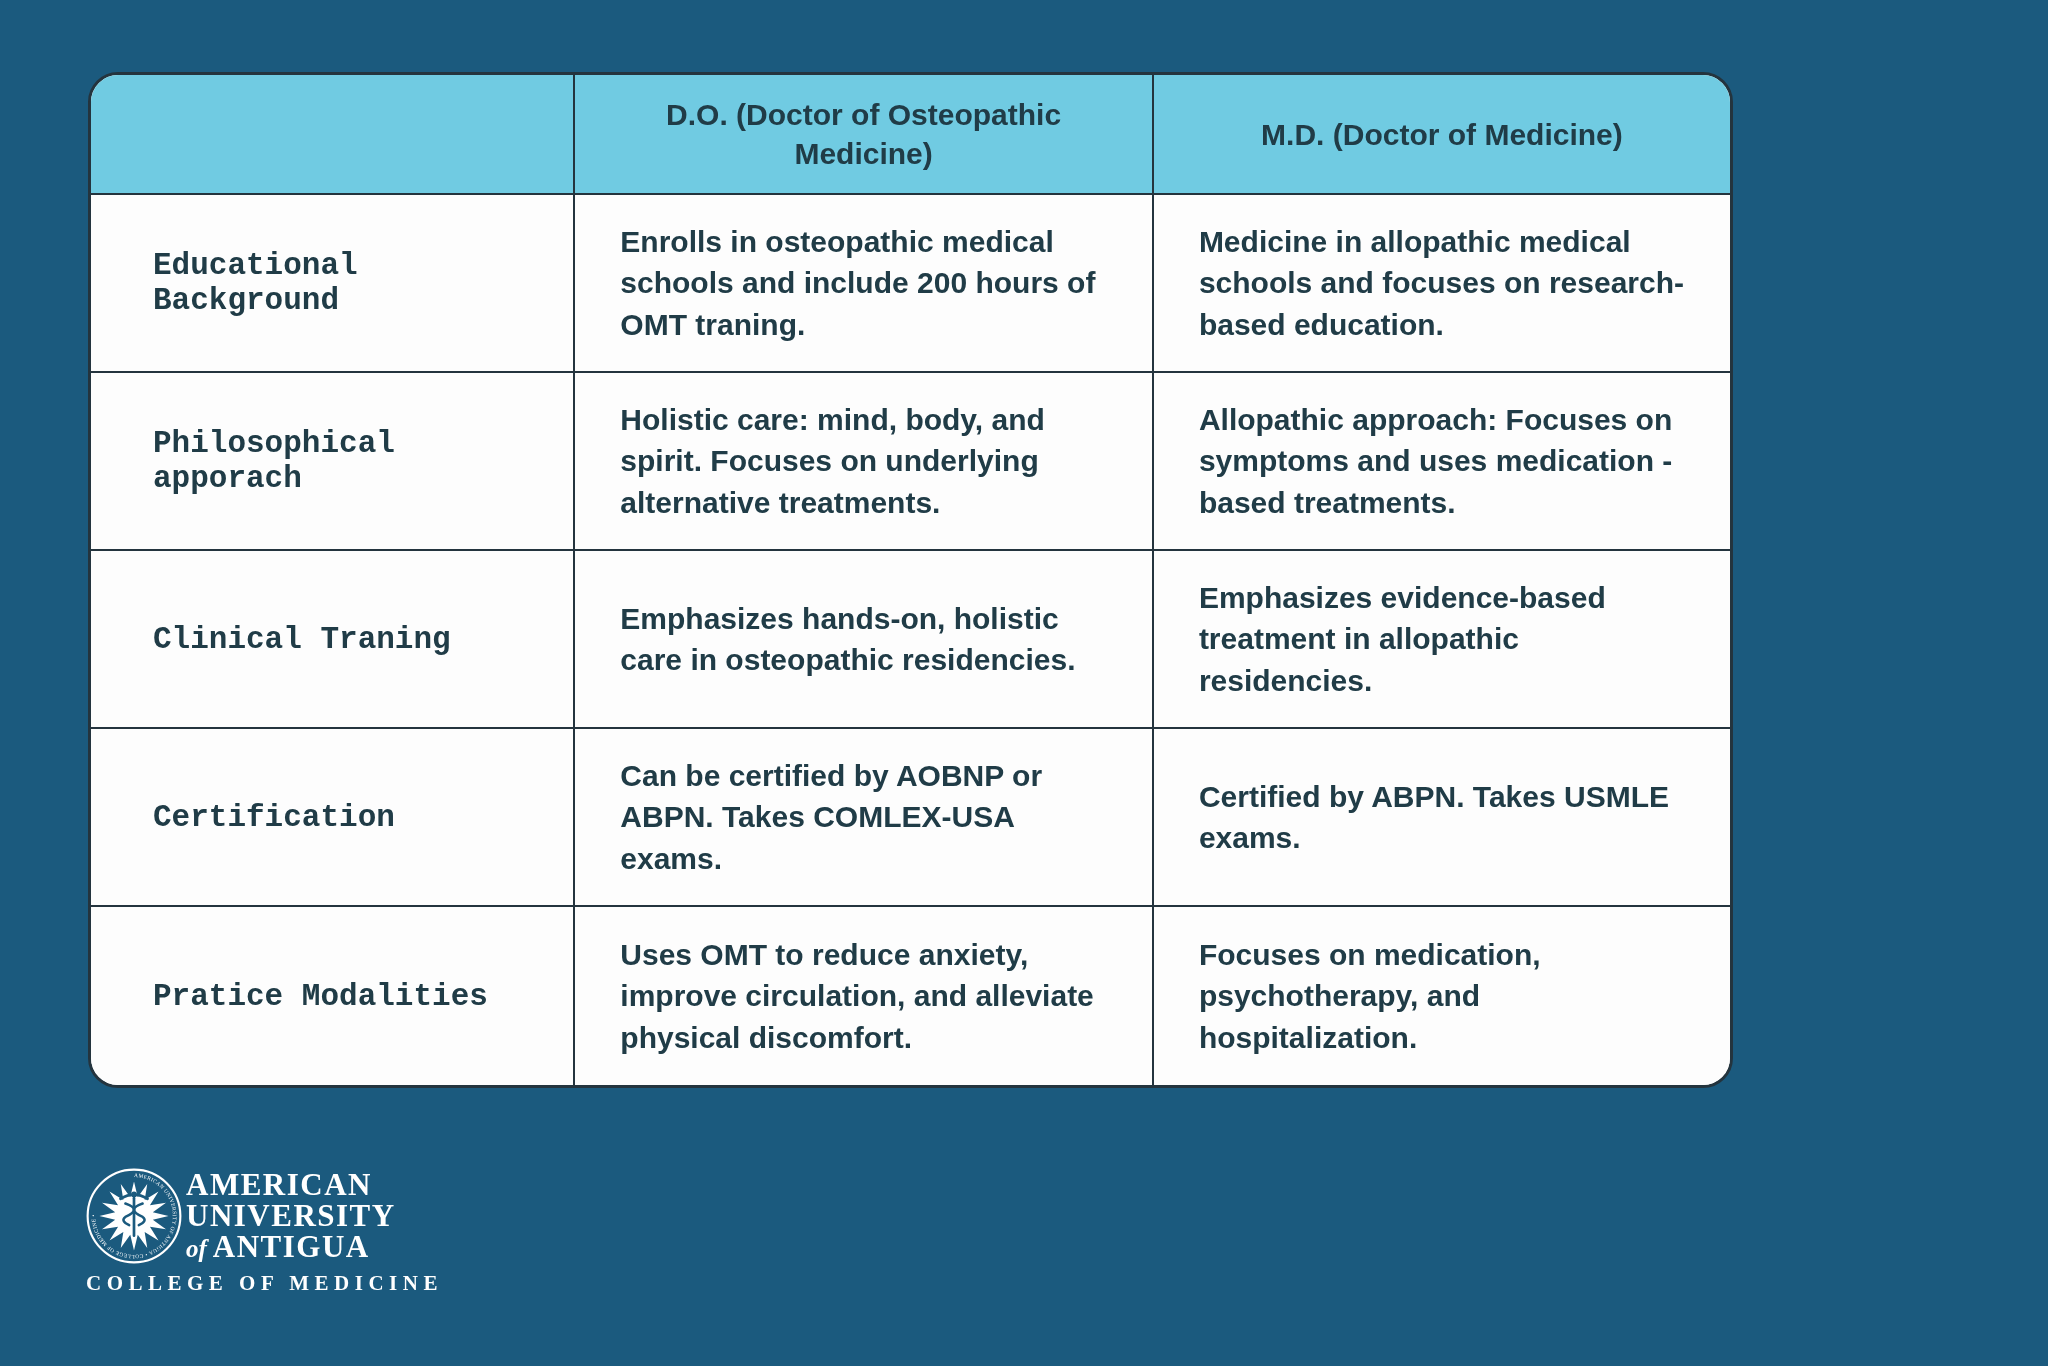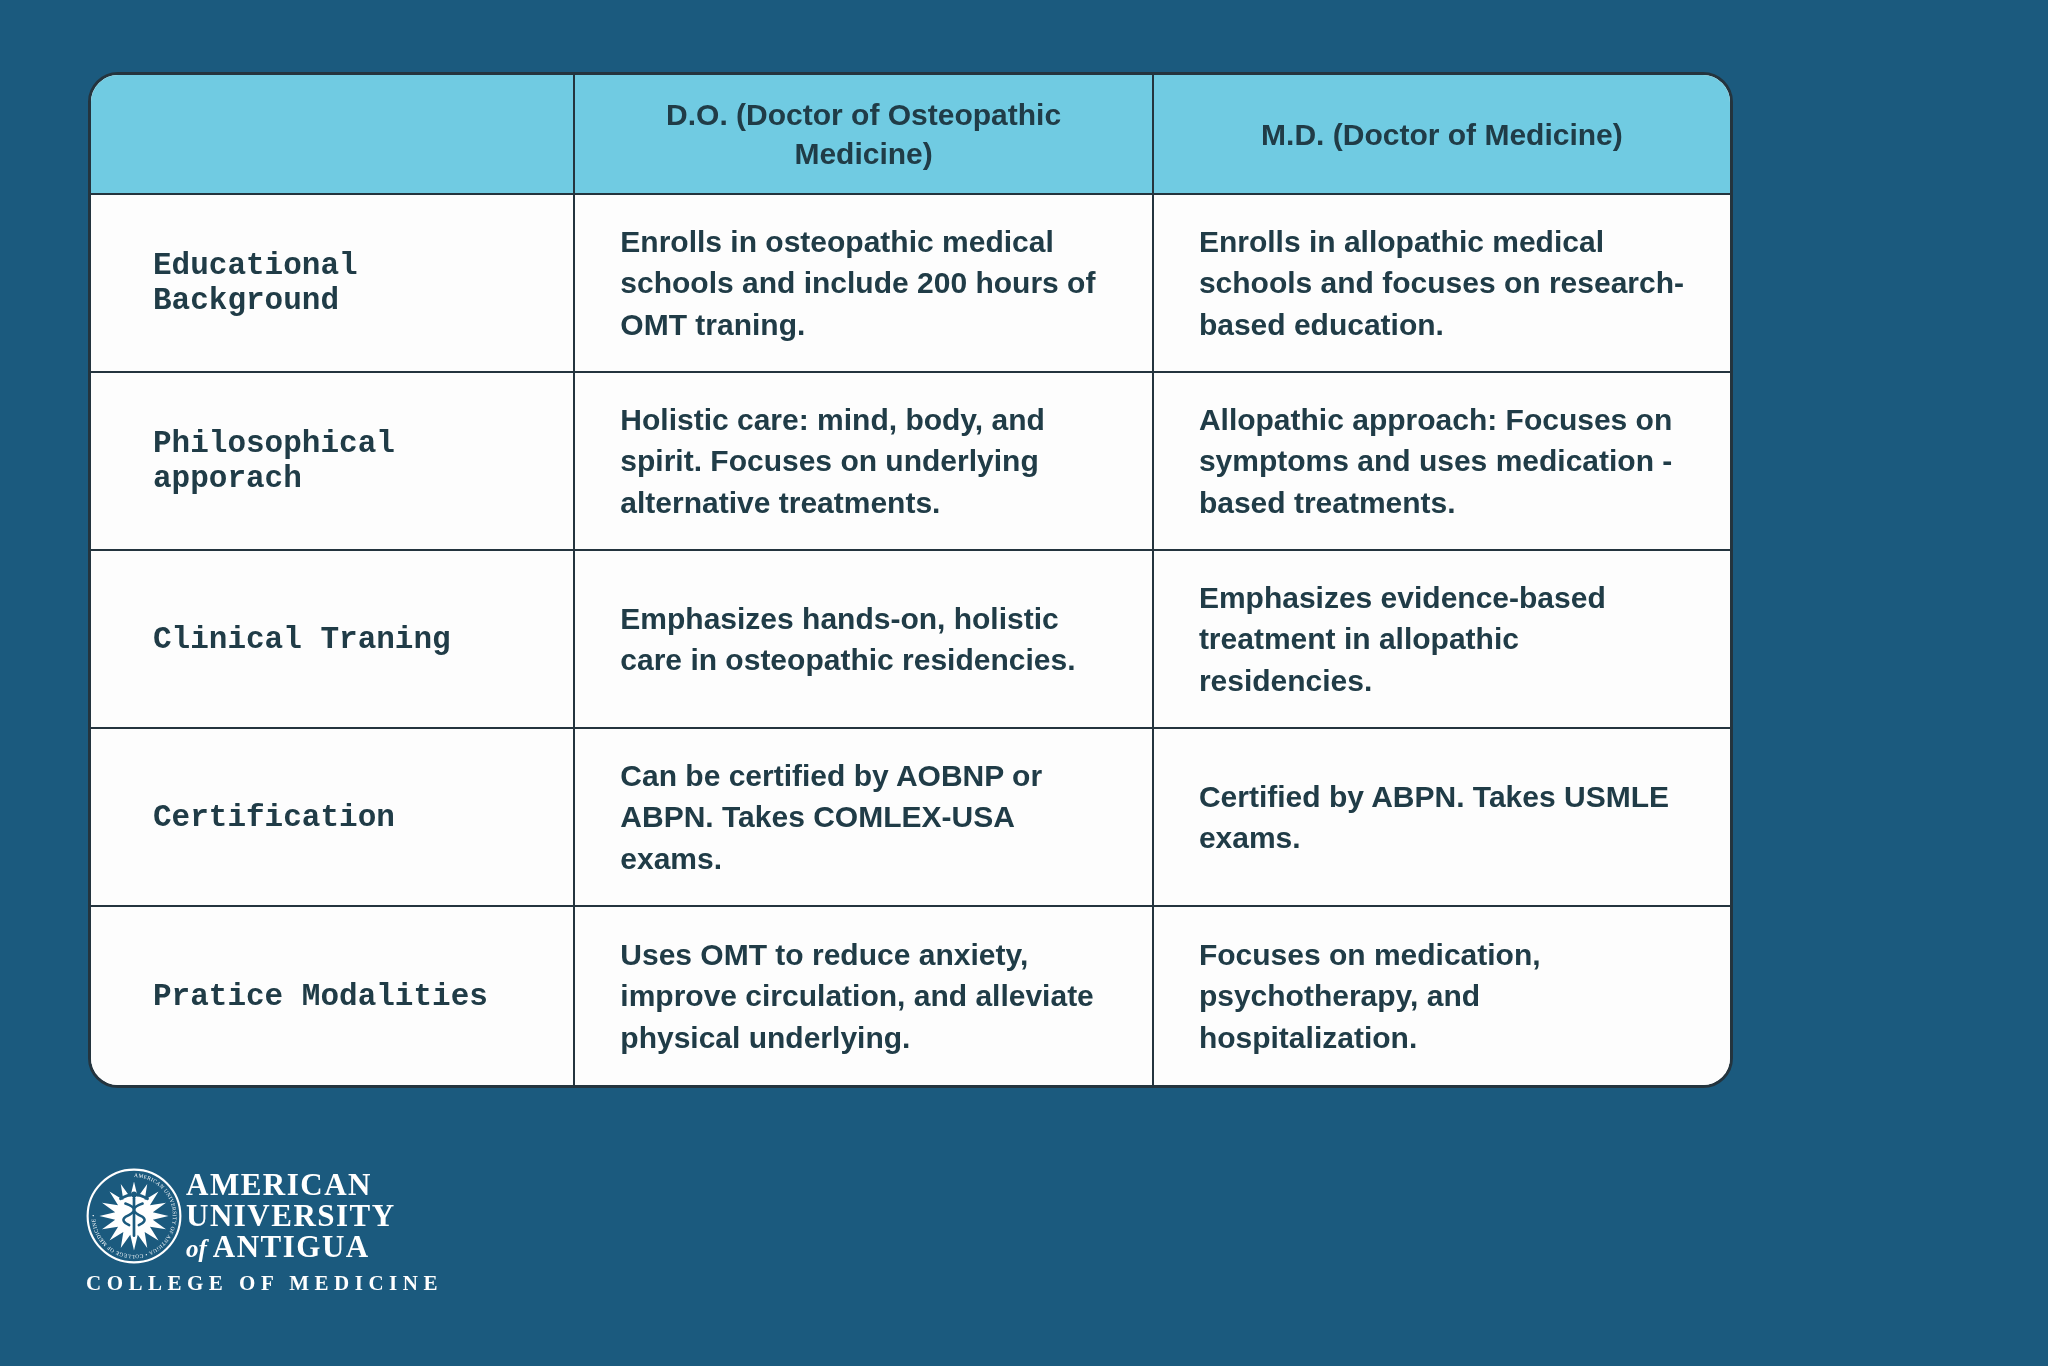--- a/index.html
+++ b/index.html
@@ -74,36 +74,36 @@
 <div class="canvas">
 
   <div class="cmp-table">
 
     <div class="cell th"></div>
     <div class="cell th">D.O. (Doctor of Osteopathic Medicine)</div>
     <div class="cell th last-col">M.D. (Doctor of Medicine)</div>
 
     <div class="cell label-cell">Educational Background</div>
     <div class="cell body-cell">Enrolls in osteopathic medical schools and include 200 hours of OMT traning.</div>
-    <div class="cell body-cell last-col">Enrolls in allopathic medical schools and focuses on research-based education.</div>
+    <div class="cell body-cell last-col">Medicine in allopathic medical schools and focuses on research-based education.</div>
 
     <div class="cell label-cell">Philosophical apporach</div>
     <div class="cell body-cell">Holistic care: mind, body, and spirit. Focuses on underlying alternative treatments.</div>
     <div class="cell body-cell last-col">Allopathic approach: Focuses on symptoms and uses medication -based treatments.</div>
 
     <div class="cell label-cell">Clinical Traning</div>
     <div class="cell body-cell">Emphasizes hands-on, holistic care in osteopathic residencies.</div>
     <div class="cell body-cell last-col">Emphasizes evidence-based treatment in allopathic residencies.</div>
 
     <div class="cell label-cell">Certification</div>
     <div class="cell body-cell">Can be certified by AOBNP or ABPN. Takes COMLEX-USA exams.</div>
     <div class="cell body-cell last-col">Certified by ABPN. Takes USMLE exams.</div>
 
     <div class="cell label-cell last-row">Pratice Modalities</div>
-    <div class="cell body-cell last-row">Uses OMT to reduce anxiety, improve circulation, and alleviate physical underlying.</div>
+    <div class="cell body-cell last-row">Uses OMT to reduce anxiety, improve circulation, and alleviate physical discomfort.</div>
     <div class="cell body-cell last-col last-row">Focuses on medication, psychotherapy, and hospitalization.</div>
   </div>
 
   <div class="logo">
     <div class="logo-top">
       <svg class="seal" viewBox="0 0 100 100" aria-hidden="true">
         <defs>
           <path id="sealCircle" d="M 50,9.5 A 40.5,40.5 0 1 1 49.99,9.5"></path>
         </defs>
         <circle cx="50" cy="50" r="48.3" fill="none" stroke="#ffffff" stroke-width="2.2"></circle>

